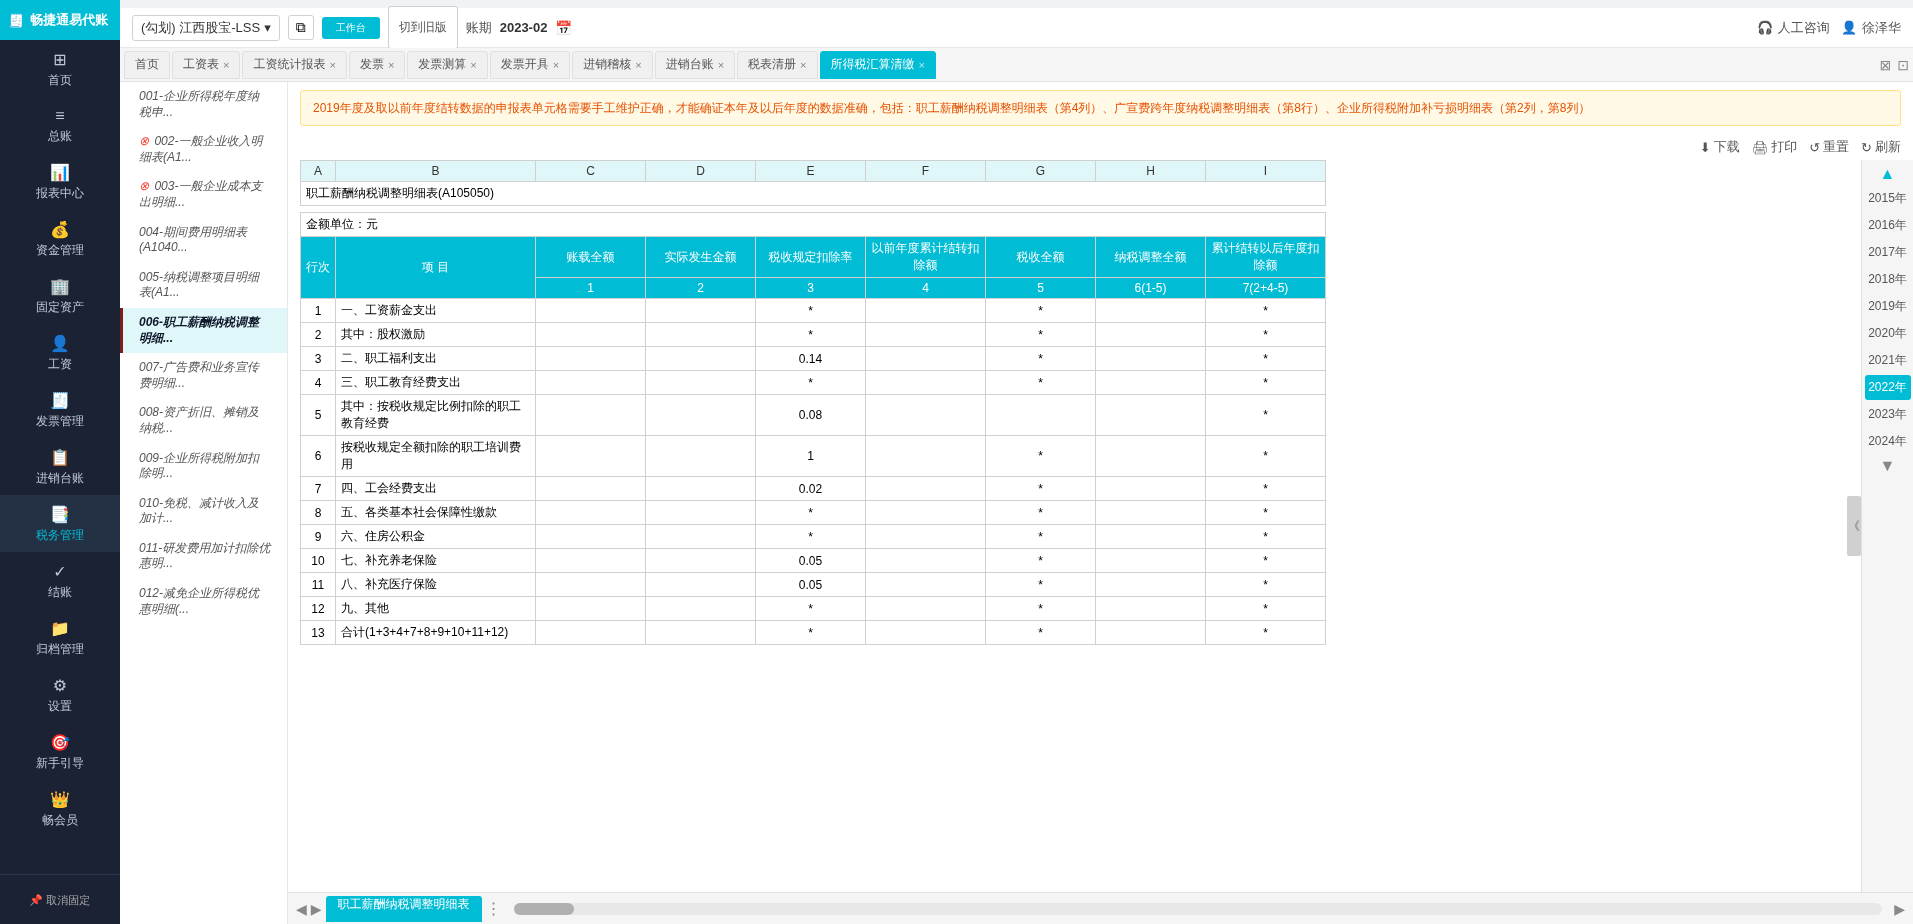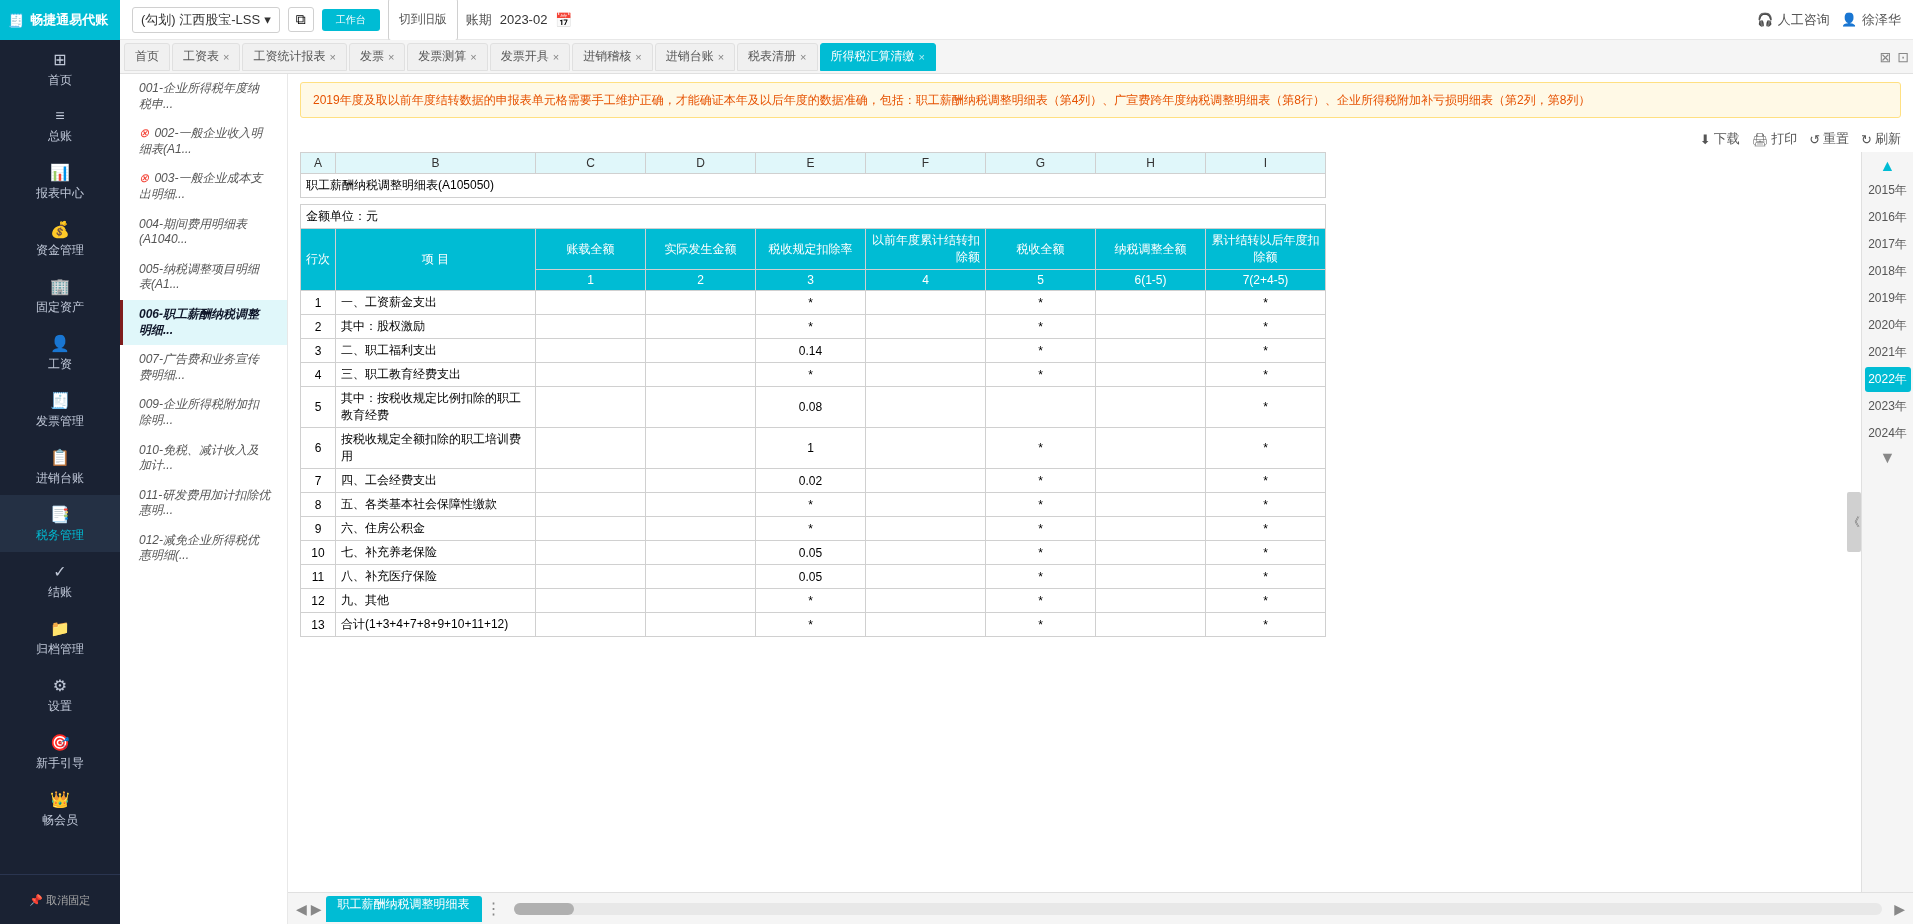--- a/index.html
+++ b/index.html
@@ -56,20 +56,21 @@
 
     
     .topbar {
       background: #fff;
       height: 40px;
       display: flex;
       align-items: center;
       padding: 0 12px;
       border-bottom: 1px solid #e8e8e8;
       gap: 8px;
+      margin-top: 8px;
     }
     .topbar-company {
       display: flex;
       align-items: center;
       gap: 4px;
       font-size: 13px;
       color: #333;
       border: 1px solid #d0d0d0;
       border-radius: 3px;
       padding: 3px 8px;
@@ -438,21 +439,21 @@
 
   <div class="topbar">
     <div class="topbar-company">
       <span>(勾划) 江西股宝-LSS</span>
       <span>▾</span>
     </div>
     <button style="border:1px solid #d0d0d0;background:#fff;padding:3px 7px;border-radius:3px;cursor:pointer;font-size:14px;">⧉</button>
     <button class="topbar-workbench">工作台</button>
     <button class="topbar-oldversion">切到旧版</button>
     <span style="font-size:13px;color:#555;">账期</span>
-    <span style="font-size:13px;font-weight:normal;color:#333;">2023-02</span>
+    <span style="font-size:13px;font-weight:bold;color:#333;">2023-02</span>
     <span style="font-size:14px;color:#888;cursor:pointer;">📅</span>
     <div class="topbar-right">
       <div class="topbar-user">
         <span>🎧</span>
         <span>人工咨询</span>
       </div>
       <div class="topbar-user">
         <span>👤</span>
         <span>徐泽华</span>
       </div>
@@ -521,20 +522,23 @@
         <span>004-期间费用明细表(A1040...</span>
       </div>
       <div class="left-nav-item">
         <span>005-纳税调整项目明细表(A1...</span>
       </div>
       <div class="left-nav-item active">
         <span>006-职工薪酬纳税调整明细...</span>
       </div>
       <div class="left-nav-item">
         <span>007-广告费和业务宣传费明细...</span>
+      </div>
+      <div class="left-nav-item">
+        <span>008-资产折旧、摊销及纳税...</span>
       </div>
       <div class="left-nav-item">
         <span>009-企业所得税附加扣除明...</span>
       </div>
       <div class="left-nav-item">
         <span>010-免税、减计收入及加计...</span>
       </div>
       <div class="left-nav-item">
         <span>011-研发费用加计扣除优惠明...</span>
       </div>
@@ -600,21 +604,21 @@
                   <span>金额单位：元</span>
                 </td>
               </tr>
 
               <tr class="header-row">
                 <th rowspan="2">行次</th>
                 <th rowspan="2">项 目</th>
                 <th>账载全额</th>
                 <th>实际发生金额</th>
                 <th>税收规定扣除率</th>
-                <th style="white-space:normal;min-width:110px;text-align:right;">以前年度累计结转扣除额</th>
+                <th style="white-space:normal;min-width:110px;">以前年度累计结转扣除额</th>
                 <th>税收全额</th>
                 <th>纳税调整全额</th>
                 <th style="white-space:normal;min-width:110px;">累计结转以后年度扣除额</th>
               </tr>
 
               <tr class="sub-header">
                 <th>1</th>
                 <th>2</th>
                 <th>3</th>
                 <th>4</th>

